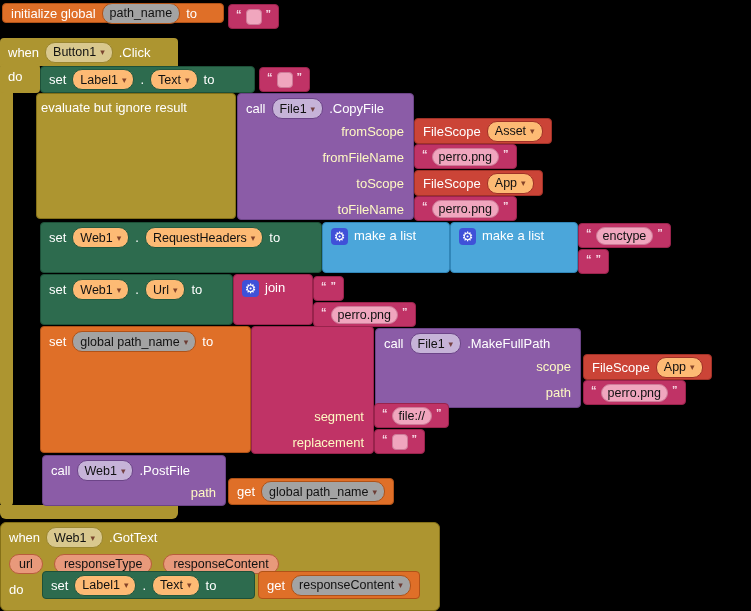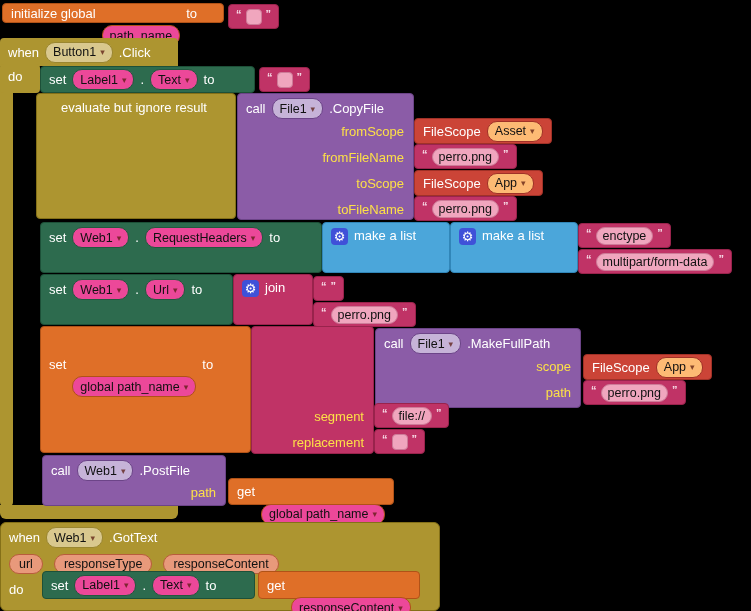--- a/index.html
+++ b/index.html
@@ -14,34 +14,34 @@
   .green{background:#2D6B4E;border:1px solid #1D5038;}
   .purple{background:#8B5CA7;border:1px solid #6C4488;}
   .magenta{background:#C03366;border:1px solid #99234C;}
   .orange{background:#DF6F28;border:1px solid #B05217;}
   .red{background:#CB4437;border:1px solid #A03127;}
   .blue{background:#4BA6DA;border:1px solid #3186B8;}
   
   .pill{display:inline-flex;align-items:center;gap:4px;border-radius:10px;padding:1px 7px;
         color:#111;font-size:12.5px;white-space:nowrap;height:17px;}
   .p-gold{background:#D9C88E;border:1px solid #9a8630;}
-  .p-green{background:#ec4899;border:1px solid #23583F;}
+  .p-green{background:#fdba74;border:1px solid #23583F;}
   .p-purple{background:#C6B3D8;border:1px solid #6C4488;}
-  .p-orange{background:#ec4899;border:1px solid #B05217;margin-top:45px;}
+  .p-orange{background:#a3a3a3;border:1px solid #B05217;}
   .p-red{background:#fdba74;border:1px solid #A03127;}
   .arw{font-size:9px;color:rgba(90,25,15,.75);}
   
   .str{position:absolute;display:inline-flex;align-items:center;gap:4px;background:#C03366;
        border:1px solid #99234C;border-radius:4px;padding:2px 7px;height:25px;box-sizing:border-box;}
   .qt{color:#F7DCE7;font-size:11px;font-weight:bold;line-height:8px;transform:translateY(-3px);}
   .tfield{background:#F0A6BE;border:1px solid #CE7B98;border-radius:9px;padding:0 6px;color:#111;
           font-size:12.5px;line-height:16px;white-space:nowrap;}
   .efield{width:14px;height:14px;background:#F0A6BE;border:1px solid #CE7B98;border-radius:4px;}
   
-  .plabel{position:absolute;right:9px;white-space:nowrap;color:#fde047;}
+  .plabel{position:absolute;right:9px;white-space:nowrap;color:#fef9c3;}
   
   .gearbox{width:17px;height:17px;background:#3F51D8;border-radius:4px;color:#fff;display:inline-flex;
            align-items:center;justify-content:center;font-size:13px;line-height:17px;}
   
   .epill{display:inline-flex;align-items:center;border-radius:10px;padding:2px 9px;
          background:#E8997B;border:1px solid #B85C3C;color:#111;font-size:12.5px;white-space:nowrap;}
 </style>
 </head>
 <body>
 
@@ -86,21 +86,21 @@
       <span class="arw">▾</span>
     </span>
     <span class="lbl">to</span>
   </div>
   <div class="str" style="left:259px;top:67px;">
     <span class="qt">“</span>
     <span class="efield"></span>
     <span class="qt">”</span>
   </div>
 
-  <div class="block gold-b" style="left:36px;top:93px;width:200px;height:126px;padding:6px 24px">
+  <div class="block gold-b" style="left:36px;top:93px;width:200px;height:126px;padding:6px 4px">
     <span class="lbl">evaluate but ignore result</span>
   </div>
 
   <div class="block purple" style="left:237px;top:93px;width:177px;height:127px">
     <div class="row" style="padding:4px 8px">
       <span class="lbl">call</span>
       <span class="pill p-purple">
         <span>File1</span>
         <span class="arw">▾</span>
       </span>
@@ -163,21 +163,20 @@
       </span>
     <span class="lbl">make a list</span>
   </div>
   <div class="str" style="left:578px;top:223px;">
     <span class="qt">“</span>
     <span class="tfield">enctype</span>
     <span class="qt">”</span>
   </div>
   <div class="str" style="left:578px;top:249px;">
     <span class="qt">“</span>
-    <span class="tfield">multipart/form-data</span>
     <span class="qt">”</span>
   </div>
 
   <div class="block green" style="left:40px;top:274px;width:193px;height:51px">
     <div class="row" style="padding:4px 8px">
       <span class="lbl">set</span>
       <span class="pill p-green">
         <span>Web1</span>
         <span class="arw">▾</span>
       </span>

